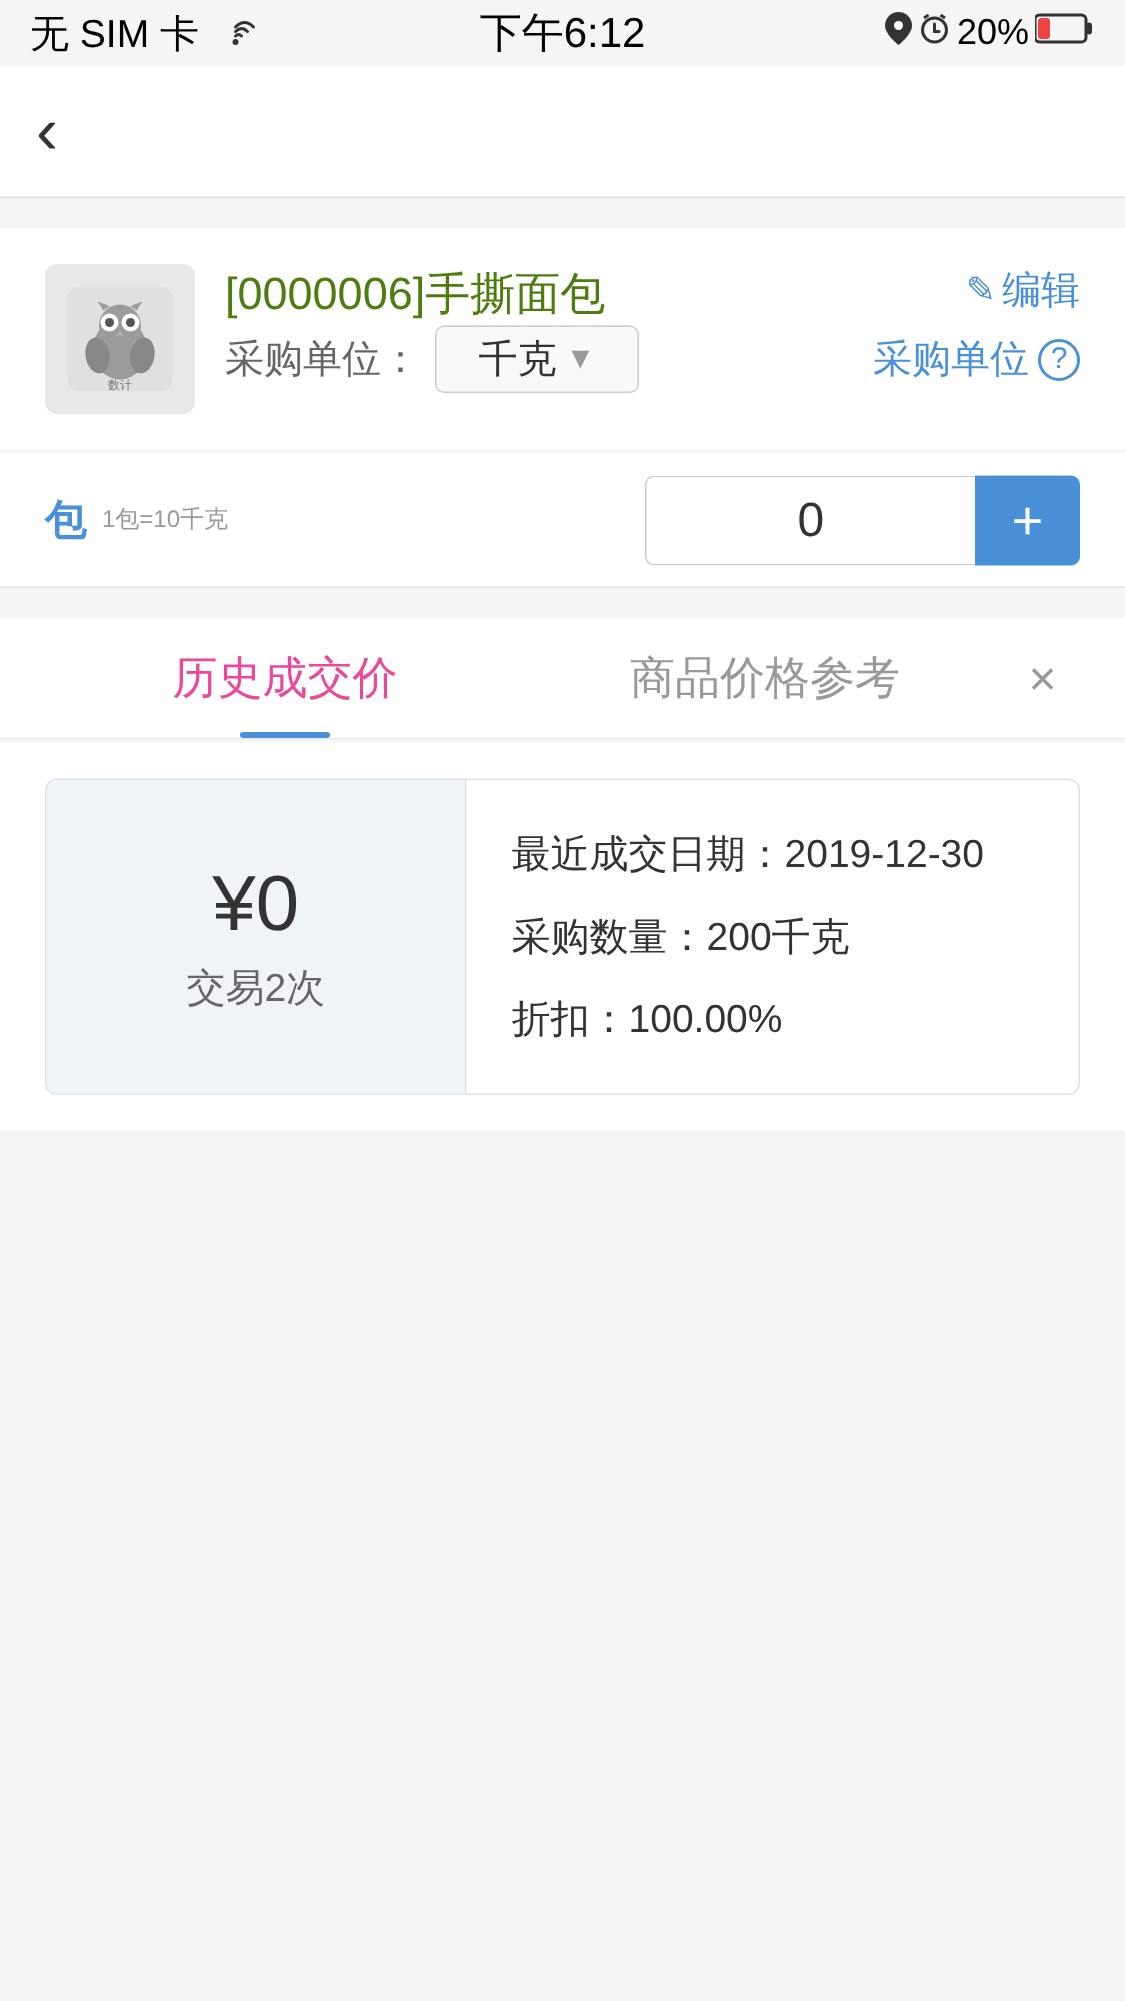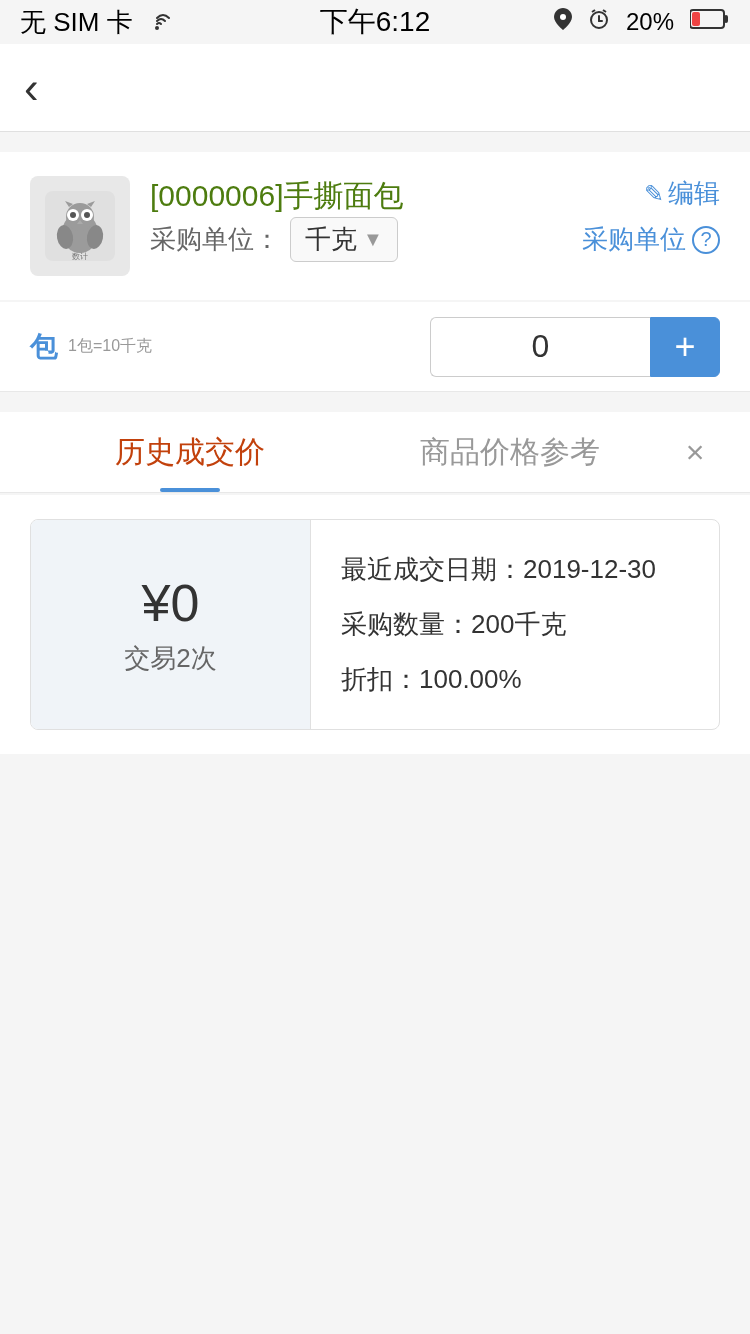--- a/index.html
+++ b/index.html
@@ -33,21 +33,21 @@
     .status-center {
       font-size: 28px;
       font-weight: 500;
       position: absolute;
       left: 50%;
       transform: translateX(-50%);
     }
     .status-right {
       display: flex;
       align-items: center;
-      gap: 16px;
+      gap: 4px;
       font-size: 24px;
     }
 
     
     .nav-bar {
       width: 750px;
       height: 88px;
       background: #ffffff;
       border-bottom: 1px solid #e0e0e0;
       display: flex;
@@ -127,21 +127,21 @@
     .purchase-unit-left {
       display: flex;
       align-items: center;
       gap: 10px;
       font-size: 26px;
       color: #666;
     }
     .unit-selector {
       border: 1px solid #ccc;
       border-radius: 6px;
-      padding: 4px 14px;
+      padding: 4px 28px;
       font-size: 26px;
       color: #333;
       background: #f9f9f9;
       display: flex;
       align-items: center;
       gap: 6px;
     }
     .price-ref-btn {
       font-size: 26px;
       color: #4a90d9;
@@ -222,21 +222,21 @@
       height: 80px;
       display: flex;
       align-items: center;
       justify-content: center;
       font-size: 30px;
       color: #999;
       cursor: pointer;
       position: relative;
     }
     .tab-item.active {
-      color: #c2410c;
+      color: #ec4899;
       font-weight: 500;
       font-family: Liberation Mono, monospace;
     }
     .tab-item.active::after {
       content: '';
       position: absolute;
       bottom: 0;
       left: 50%;
       transform: translateX(-50%);
       width: 60px;

